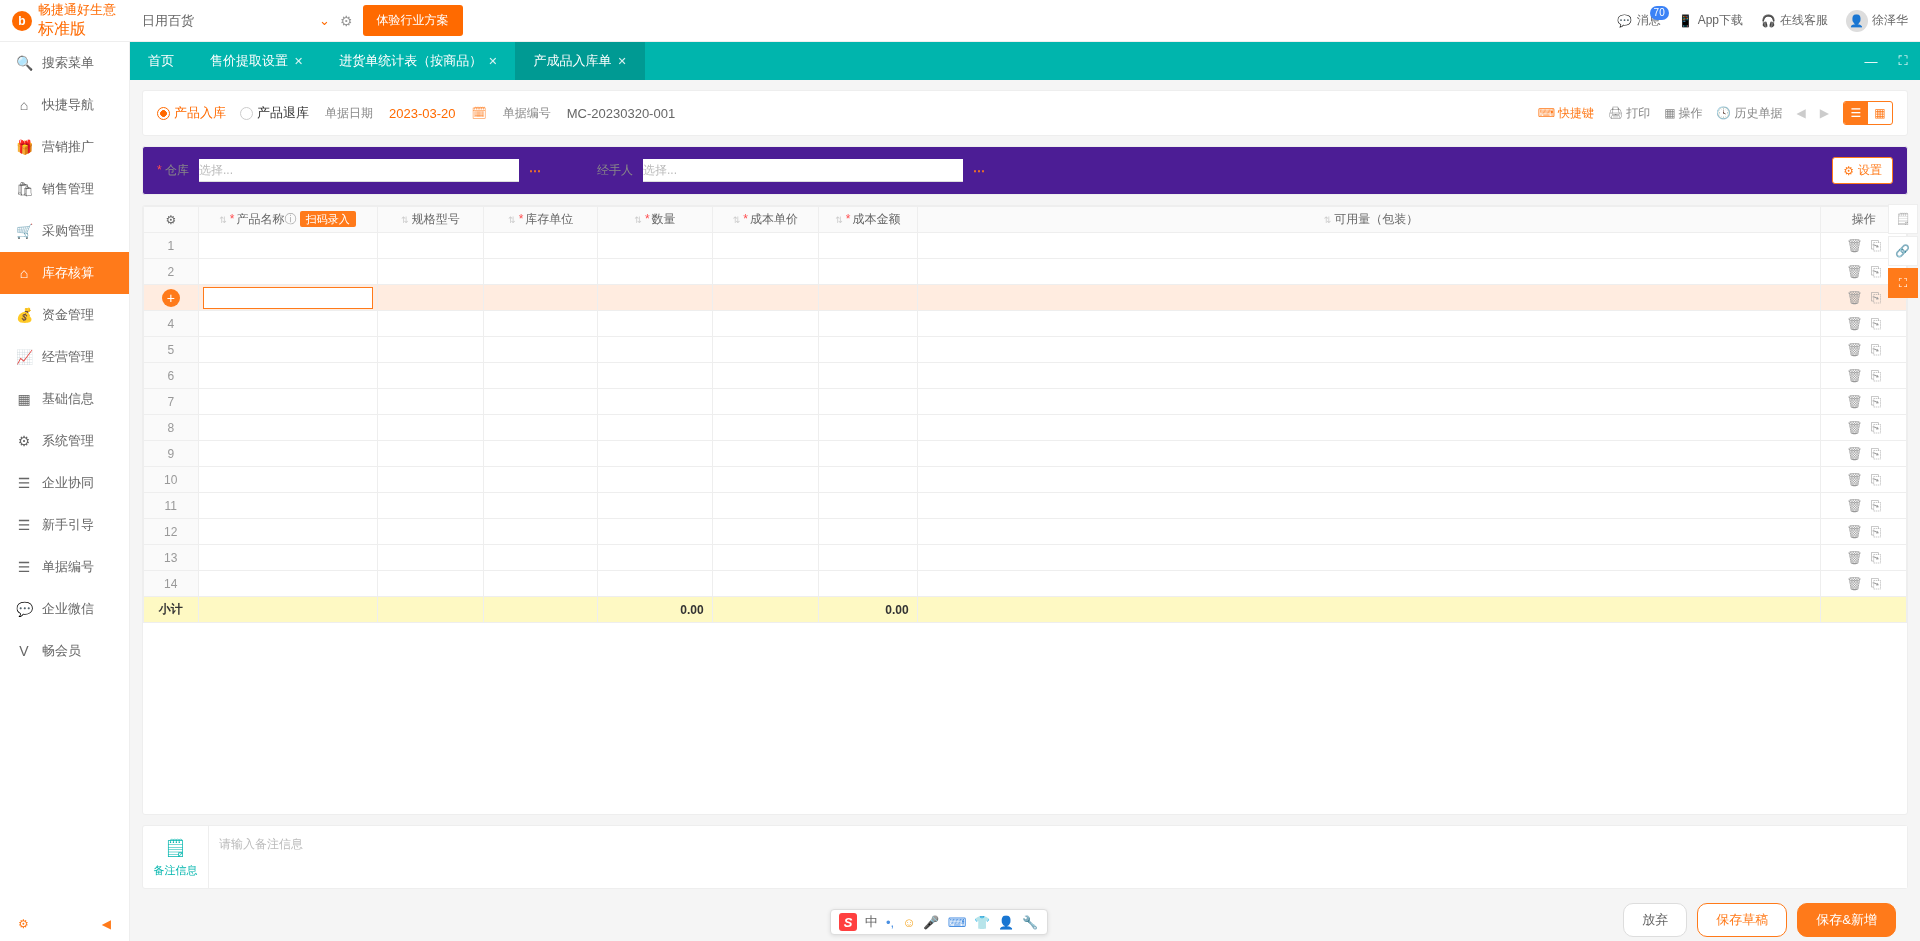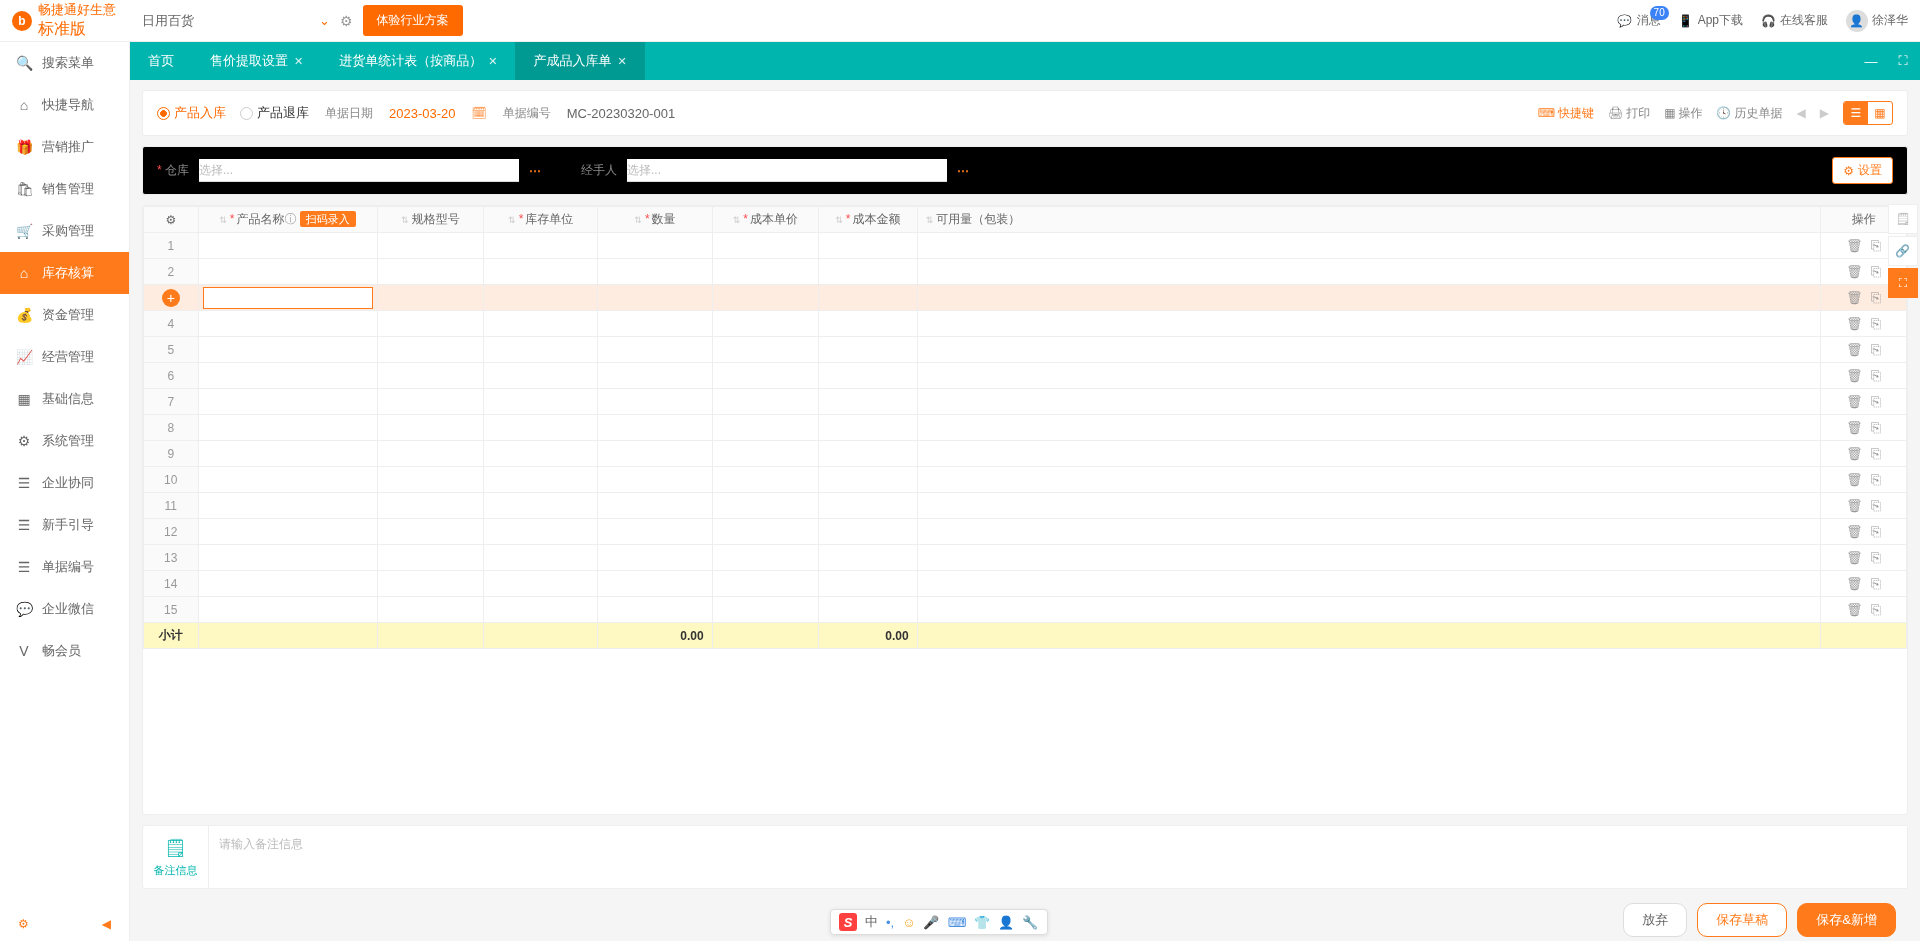--- a/index.html
+++ b/index.html
@@ -44,21 +44,21 @@
 .label{color:#888}
 .val{color:#ff6a00;font-size:13px}
 .val.mono{color:#666}
 .form-bar .flex{flex:1}
 .rt-actions{display:flex;align-items:center;gap:14px;color:#888;font-size:12px}
 .rt-actions .a{display:flex;align-items:center;gap:3px;cursor:pointer}
 .view-toggle{display:flex;border:1px solid #ff7a1a;border-radius:3px;overflow:hidden}
 .view-toggle span{width:24px;height:22px;display:flex;align-items:center;justify-content:center;cursor:pointer;color:#ff7a1a}
 .view-toggle span.on{background:#ff7a1a;color:#fff}
 .arrow{color:#ccc;cursor:pointer}
-.selectors{background:#000000;border:1px solid #eee;border-radius:3px;padding:10px 14px;display:flex;align-items:center;gap:40px}
+.selectors{background:#4c1d95;border:1px solid #eee;border-radius:3px;padding:10px 14px;display:flex;align-items:center;gap:56px}
 .sel-group{display:flex;align-items:center;gap:10px}
 .req{color:#ff4d4f}
 .sel-input{border:none;border-bottom:1px solid #ddd;padding:4px 0;width:320px;font-size:12px;color:#333}
 .sel-input::placeholder{color:#bbb}
 .dots{color:#ff7a1a;cursor:pointer;font-weight:bold}
 .settings-btn{margin-left:auto;border:1px solid #ff7a1a;color:#ff7a1a;background:#fff;padding:4px 10px;border-radius:3px;font-size:12px;cursor:pointer;display:flex;align-items:center;gap:4px}
 .table-wrap{flex:1;background:#fff;border:1px solid #eee;border-radius:3px;overflow:auto;display:flex;flex-direction:column}
 table{border-collapse:collapse;width:100%;table-layout:fixed}
 th,td{border:1px solid #eee;height:26px;font-size:12px;text-align:center;padding:0 4px}
 th{background:#fafafa;color:#666;font-weight:normal;position:relative}
@@ -301,21 +301,21 @@
             </colgroup>
             <thead>
               <tr>
                 <th>⚙</th>
                 <th><span class="sort">⇅</span><span class="req">*</span><span>产品名称</span><span style="color:#aaa">ⓘ</span> <span class="scan-btn">扫码录入</span></th>
                 <th><span class="sort">⇅</span><span>规格型号</span></th>
                 <th><span class="sort">⇅</span><span class="req">*</span><span>库存单位</span></th>
                 <th><span class="sort">⇅</span><span class="req">*</span><span>数量</span></th>
                 <th><span class="sort">⇅</span><span class="req">*</span><span>成本单价</span></th>
                 <th><span class="sort">⇅</span><span class="req">*</span><span>成本金额</span></th>
-                <th style="text-align:left;padding-left:8px"><span class="sort">⇅</span><span>可用量（包装）</span></th>
+                <th style="text-align:center;padding-left:8px"><span class="sort">⇅</span><span>可用量（包装）</span></th>
                 <th>操作</th>
               </tr>
             </thead>
             <tbody id="tbody">
                 <tr>
                   <td class="row-idx">1</td>
     <td></td>
     <td></td>
     <td></td>
     <td></td>
@@ -451,31 +451,20 @@
     <td></td>
     <td></td>
     <td></td>
     <td></td>
     <td></td>
     <td></td>
     <td class="ops"><span>🗑</span><span>⎘</span></td>
                 </tr>
                 <tr>
                   <td class="row-idx">14</td>
-    <td></td>
-    <td></td>
-    <td></td>
-    <td></td>
-    <td></td>
-    <td></td>
-    <td></td>
-    <td class="ops"><span>🗑</span><span>⎘</span></td>
-                </tr>
-                <tr>
-                  <td class="row-idx">15</td>
     <td></td>
     <td></td>
     <td></td>
     <td></td>
     <td></td>
     <td></td>
     <td></td>
     <td class="ops"><span>🗑</span><span>⎘</span></td>
                 </tr>
               </tbody>

